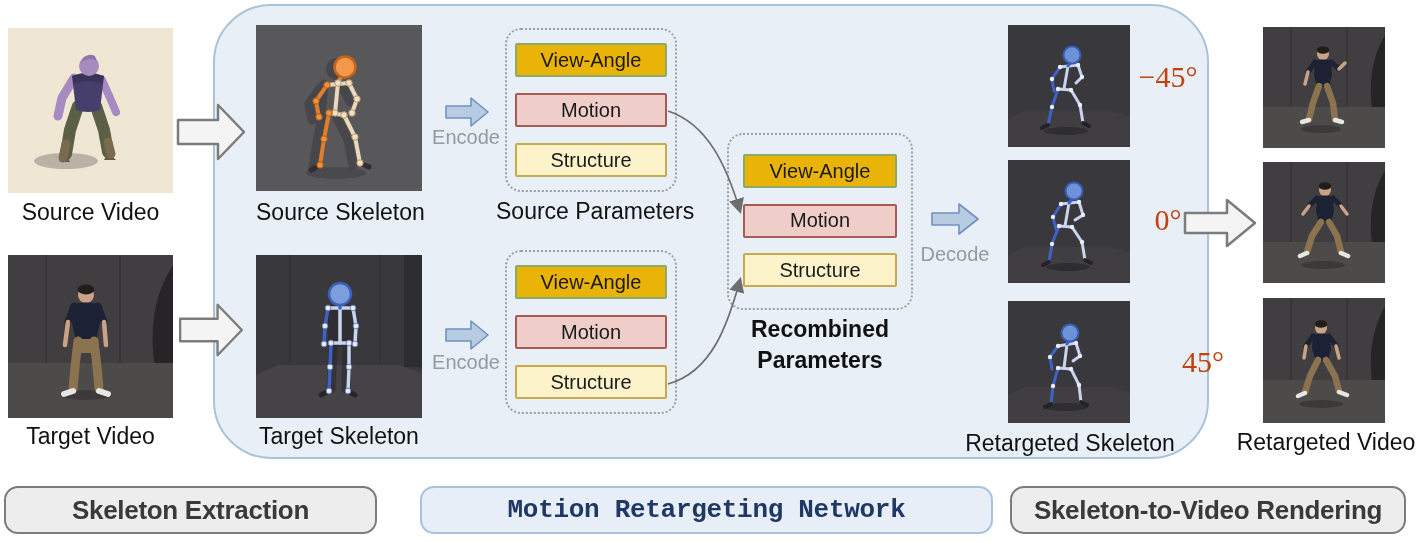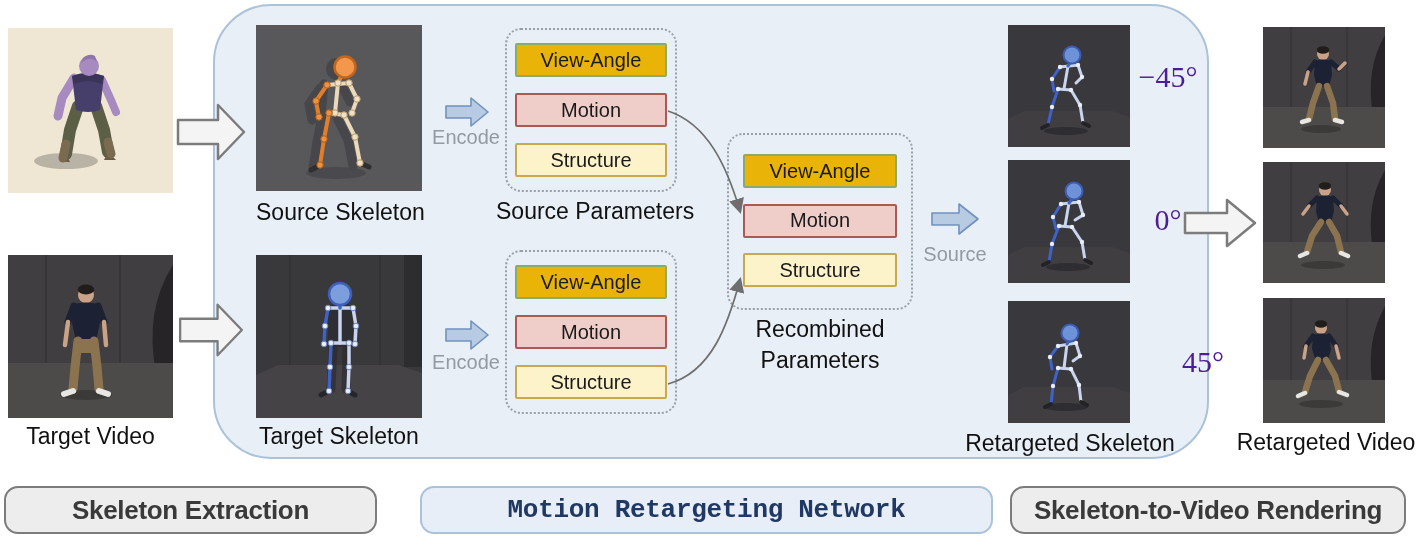--- a/index.html
+++ b/index.html
@@ -33,21 +33,21 @@
   .pbox.va{background:#eab308;border:2px solid #8aab69;}
   .pbox.mo{background:#efcdc9;border:2px solid #a85a55;}
   .pbox.st{background:#fdf3cb;border:2px solid #c9a94e;}
   .flow-word{
     position:absolute;text-align:center;font-size:20px;color:#939aa3;
     white-space:nowrap;
   }
   .angle{
     position:absolute;width:70px;text-align:center;
     font-family:"Liberation Serif","DejaVu Serif",serif;
-    font-size:30px;color:#4c1d95;white-space:nowrap;
+    font-size:30px;color:#c2410c;white-space:nowrap;
   }
   .overlay{position:absolute;left:0;top:0;pointer-events:none;}
   .banner{
     position:absolute;top:486px;height:48px;box-sizing:border-box;
     display:flex;align-items:center;justify-content:center;
     font-weight:bold;font-size:26px;letter-spacing:-0.3px;border-radius:14px;
     white-space:nowrap;
   }
   .banner.gray{background:#ededed;border:2.5px solid #7c7c7c;color:#3a3a3a;}
   .banner.blue{background:#e7eef7;border:2px solid #aac3da;color:#1f3864;}
@@ -69,20 +69,21 @@
       <path d="M88 78 L96 102 L100 124" stroke="#5a5f45" stroke-width="12" fill="none" stroke-linecap="round"></path>
       <path d="M58 126 l-6 8 h10 Z" fill="#6b5a44"></path>
         <path d="M100 124 l8 8 h-12 Z" fill="#6b5a44"></path>
       <path d="M58 116 l-3 14 M100 114 l3 12" stroke="#7a6a50" stroke-width="9" stroke-linecap="round"></path>
       <path d="M64 48 Q80 42 96 48 L92 82 Q80 86 68 82 Z" fill="#463e6b"></path>
       <path d="M64 48 Q80 42 96 48 l-2 8 Q80 50 66 56 Z" fill="#3a3458"></path>
       <circle cx="81" cy="38" r="10" fill="#a78bc0"></circle>
       <path d="M73 36 a10 10 0 0 1 16 -2 l-2 -6 a10 10 0 0 0 -12 2 Z" fill="#8f76a8"></path>
     </svg>
   </figure>
+  <div class="stage-label" style="left:8px;top:198px;width:165px;">Source Video</div>
 
   <figure class="img" style="left:8px;top:255px;">
     <svg width="165" height="163" viewBox="0 0 165 163">
       <rect width="165" height="163" fill="#403e40"></rect>
       <line x1="38" y1="0" x2="38" y2="108" stroke="#373537" stroke-width="2"></line>
       <line x1="112" y1="0" x2="112" y2="108" stroke="#373537" stroke-width="2"></line>
       <path d="M165 10 Q136 55 148 118 L165 118 Z" fill="#262427"></path>
       <rect y="108" width="165" height="55" fill="#4d4b49"></rect>
       <ellipse cx="78" cy="140" rx="26" ry="5" fill="#3c3a38"></ellipse>
       <circle cx="78" cy="40" r="8" fill="#c9a287"></circle>
@@ -225,31 +226,31 @@
     <div class="pbox va">View-Angle</div>
     <div class="pbox mo">Motion</div>
     <div class="pbox st">Structure</div>
   </div>
 
   <div class="param-panel" style="left:727px;top:133px;width:186px;height:177px;padding:19px 0 21px 0;">
     <div class="pbox va" style="width:154px;">View-Angle</div>
     <div class="pbox mo" style="width:154px;">Motion</div>
     <div class="pbox st" style="width:154px;">Structure</div>
   </div>
-  <div class="stage-label" style="left:727px;top:314px;width:186px;line-height:31px;">
+  <div class="stage-label" style="left:727px;top:314px;width:186px;line-height:31px;font-weight:bold;">
     <div>Recombined</div>
     <div>Parameters</div>
   </div>
 
   <div class="abs" style="left:930px;top:202px;">
     <svg width="50" height="34" viewBox="0 0 50 34">
         <path d="M2 11 H29 V2 L48 17 L29 32 V23 H2 Z" fill="#b7cbe3" stroke="#7191bf" stroke-width="1.6" stroke-linejoin="round"></path>
       </svg>
   </div>
-  <div class="flow-word" style="left:912px;top:243px;width:86px;">Source</div>
+  <div class="flow-word" style="left:912px;top:243px;width:86px;">Decode</div>
 
   <svg class="overlay" width="1417" height="542" viewBox="0 0 1417 542">
     <defs>
       <marker id="ah" viewBox="0 0 10 10" refX="8" refY="5" markerWidth="9" markerHeight="9" orient="auto-start-reverse">
         <path d="M0 0 L10 5 L0 10 Z" fill="#6e6e6e"></path>
       </marker>
     </defs>
     <path d="M668,111 C708,124 727,167 740,211" fill="none" stroke="#6e6e6e" stroke-width="1.7" marker-end="url(#ah)"></path>
     <path d="M668,384 C712,372 728,324 740,280" fill="none" stroke="#6e6e6e" stroke-width="1.7" marker-end="url(#ah)"></path>
   </svg>

